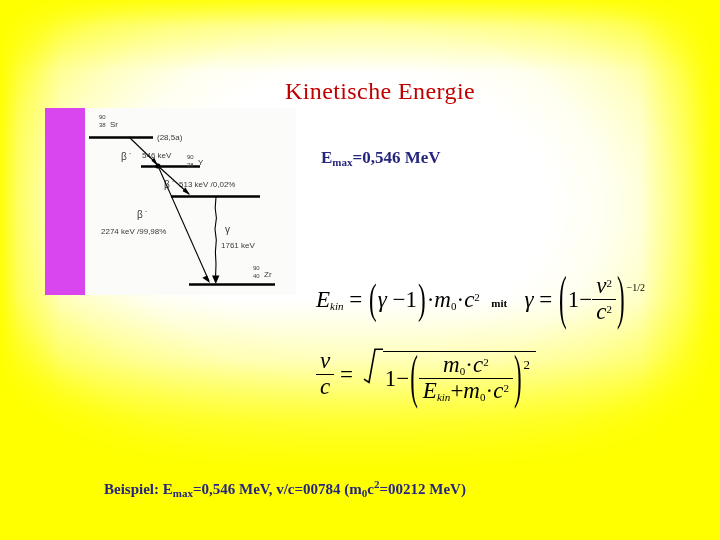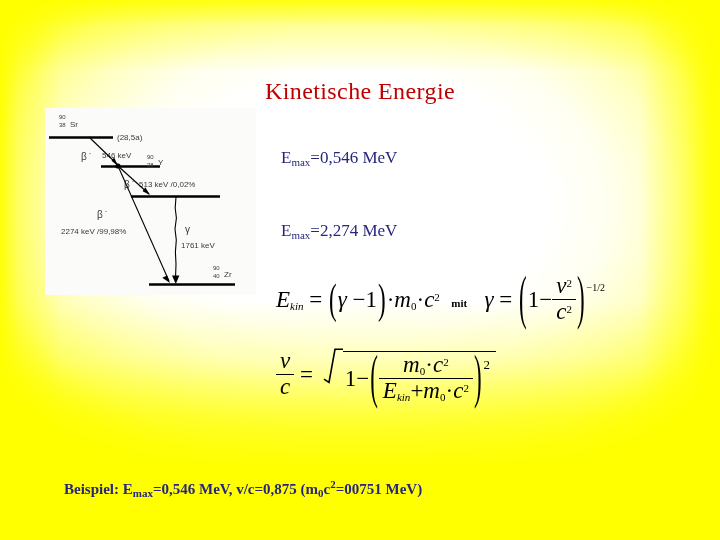--- a/index.html
+++ b/index.html
@@ -54,47 +54,47 @@
     background:
       linear-gradient(to right,
         rgba(255,255,0,0.95) 0px,
         rgba(255,255,0,0.4) 18px,
         rgba(255,255,255,0) 60px,
         rgba(255,255,255,0) 640px,
         rgba(255,255,0,0.45) 684px,
         rgba(255,255,0,0.95) 712px);
   }
 
-  .layer { position: absolute; }
+  .layer { position: absolute; padding-left: 40px; }
 
   
   #title {
     left: 0; right: 0; top: 78px;
     text-align: center;
     color: #C00000;
     font-size: 24px;
     font-family: "Liberation Serif", serif;
     letter-spacing: 0.4px;
     white-space: nowrap;
   }
 
   
   #decay-figure {
     left: 45px; top: 108px;
     width: 211px; height: 187px;
-    background: #8b5cf6;
+    background: #d946ef;
   }
   #decay-figure svg { display: block; }
 
   
   .emax-label {
     color: #26267E;
     font-family: "Liberation Serif", serif;
     font-size: 17px;
-    font-weight: normal;
+    font-weight: bold;
     white-space: nowrap;
   }
   #emax-1 { left: 281px; top: 148px; }
   #emax-2 { left: 281px; top: 221px; }
   .sub { font-size: 11px; vertical-align: -0.28em; }
   .sup { font-size: 11px; vertical-align: 0.52em; }
 
   
   .formula {
     color: #000000;
@@ -279,23 +279,20 @@
         <text class="fig-txt-sm" x="168" y="170">40</text>
         <text class="fig-txt" x="179" y="169">Zr</text>
       </g>
     </svg>
   </div>
 
   <div class="layer emax-label" id="emax-1">
     <span>E</span><span class="sub">max</span><span>=</span><span>0,546</span>&nbsp;<span>MeV</span>
   </div>
 
-  <div class="layer emax-label" id="emax-2">
-    <span>E</span><span class="sub">max</span><span>=</span><span>2,274</span>&nbsp;<span>MeV</span>
-  </div>
 
   <div class="layer formula" id="formula-1">
     <span class="mi">E</span><span class="mi sub">kin</span>
     <span class="op">=</span>
     <span class="paren-sm">(</span><span class="mi">γ</span>
     <span class="op">−</span><span class="op">1</span><span class="paren-sm">)</span><span class="op">·</span><span class="mi">m</span><span class="sub">0</span><span class="op">·</span><span class="mi">c</span><span class="sup">2</span>
     &nbsp;<span class="mtext">mit</span>&nbsp;&nbsp;
     <span class="mi">γ</span>
     <span class="op">=</span>
     <span class="paren">(</span><span class="op">1</span><span class="op">−</span><span class="frac"><span class="num"><span class="mi">v</span><span class="sup">2</span></span><span class="den"><span class="mi">c</span><span class="sup">2</span></span></span><span class="paren">)</span><span class="exp-outer">−1/2</span>
@@ -306,15 +303,15 @@
     <span class="op">=</span>
     <span class="radical">
       <svg class="radical-sign" viewBox="0 0 20 70" preserveAspectRatio="none">
         <path d="M1,40 L6,44 L12,4 L20,4" stroke="#000" stroke-width="1.6" fill="none" vector-effect="non-scaling-stroke"></path>
       </svg>
       <span class="radicand"><span class="op">1</span><span class="op">−</span><span class="paren">(</span><span class="frac"><span class="num"><span class="mi">m</span><span class="sub">0</span><span class="op">·</span><span class="mi">c</span><span class="sup">2</span></span><span class="den"><span class="mi">E</span><span class="mi sub">kin</span><span class="op">+</span><span class="mi">m</span><span class="sub">0</span><span class="op">·</span><span class="mi">c</span><span class="sup">2</span></span></span><span class="paren">)</span><span class="exp-small">2</span></span>
     </span>
   </div>
 
   <div class="layer" id="beispiel">
-    <span>Beispiel: </span><span>E</span><span class="sub">max</span><span>=0,546 MeV, v/c=0,875 (</span><span>m</span><span class="sub">0</span><span>c</span><span class="sup">2</span><span>=00751 MeV)</span>
+    <span>Beispiel: </span><span>E</span><span class="sub">max</span><span>=0,546 MeV, v/c=00784 (</span><span>m</span><span class="sub">0</span><span>c</span><span class="sup">2</span><span>=00212 MeV)</span>
   </div>
 </div>
 
 </body></html>

